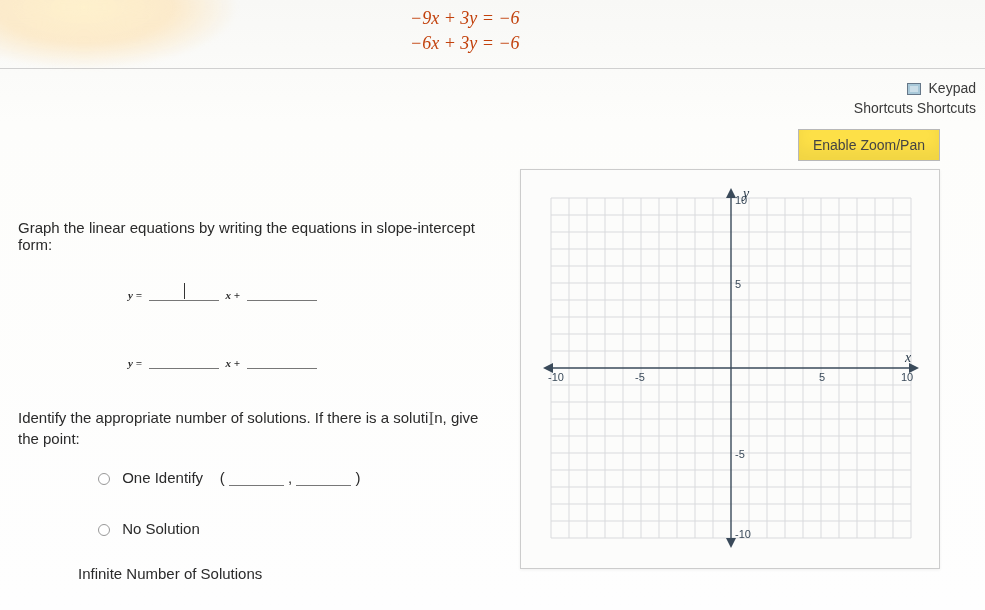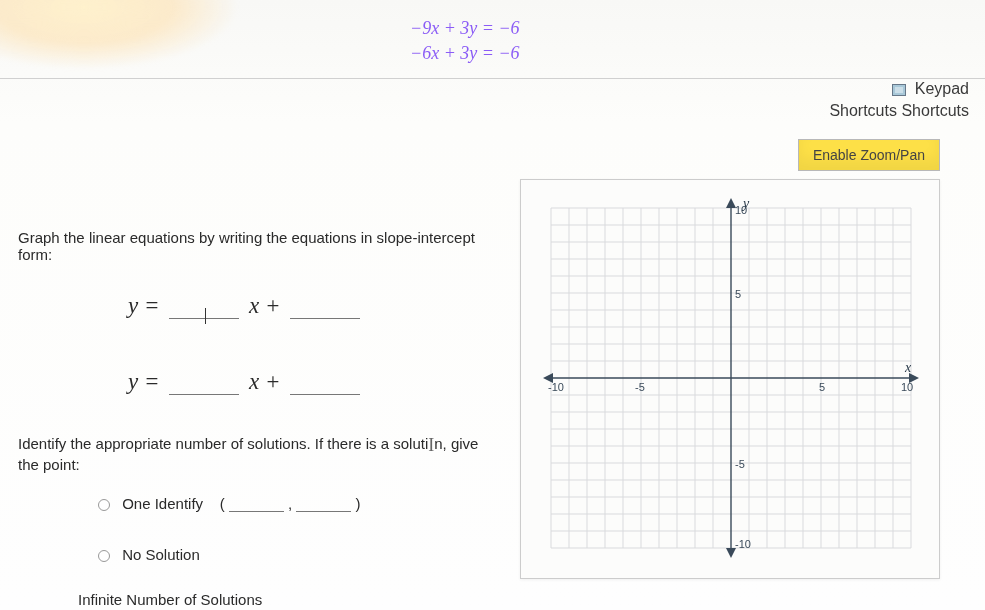--- a/index.html
+++ b/index.html
@@ -16,43 +16,43 @@
   width: 260px; height: 90px;
   background: radial-gradient(ellipse at 40% 30%, rgba(255,240,200,0.9), rgba(255,220,160,0.5) 40%, rgba(255,220,160,0) 70%);
   pointer-events: none;
   filter: blur(2px);
 }
 .equations {
   text-align: left;
   font-family: "Times New Roman", Times, serif;
   font-style: italic;
   font-size: 18px;
-  color: #8b5cf6;
+  color: #c2410c;
   margin-left: 410px;
-  padding-top: 16px;
+  padding-top: 6px;
   line-height: 1.4;
 }
 .top-block { border-bottom: 1px solid #d0d0d0; padding-bottom: 12px; }
 .tools {
-  position: absolute; right: 12px; top: 80px;
-  text-align: right; font-size: 16px; color: #3a3a3a;
+  position: absolute; right: 5px; top: 80px;
+  text-align: right; font-size: 14px; color: #3a3a3a;
   padding-right: 4px;
 }
 .tools .row { margin-bottom: 4px; }
 .keypad-icon {
   display: inline-block; width: 14px; height: 12px;
   background: #a8c8d8; border: 1px solid #678;
   vertical-align: middle; margin-right: 4px;
   position: relative;
 }
 .keypad-icon::after { content:''; position:absolute; inset:2px; background:linear-gradient(#fff,#fff) 0 0/4px 3px repeat; opacity:.4; }
 .main { display:flex; margin-top: 60px; }
 .left { width: 510px; padding: 0 10px 0 18px; font-size: 15px; color:#2a2a2a; }
 .prompt { margin: 90px 0 30px 0; }
-.eq-line { margin: 27px 0 0 110px; font-family: "Times New Roman", serif; font-style: italic; font-size: 23px; }
+.eq-line { margin: 27px 0 0 110px; font-family: "Times New Roman", serif; font-style: italic; font-size: 11px; font-weight: bold; }
 .blank {
   display: inline-block; border-bottom: 1px solid #777;
   min-width: 70px; height: 18px; vertical-align: bottom;
   margin: 0 4px; text-align: center; font-family: Arial; font-style: normal;
 }
 .cursor { display:inline-block; width:1px; height:16px; background:#333; vertical-align:middle; margin-left:2px; }
 .section2 { margin-top: 40px; }
 .radio-row { margin: 22px 0 0 80px; font-size: 15px; }
 .radio {
   display:inline-block; width:12px; height:12px; border:1px solid #999;

